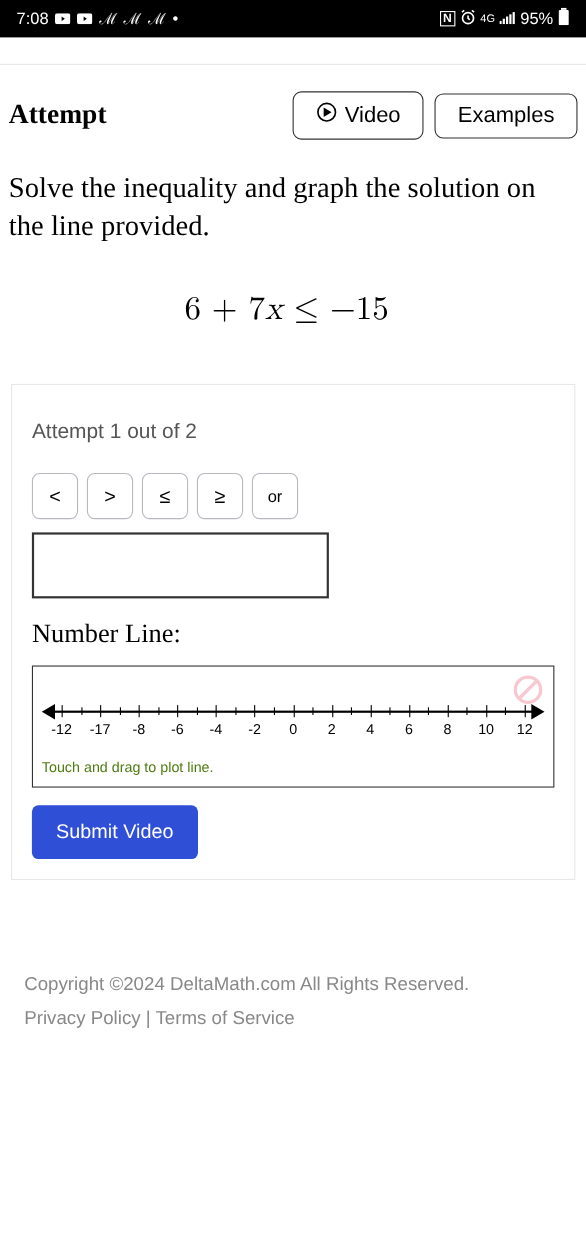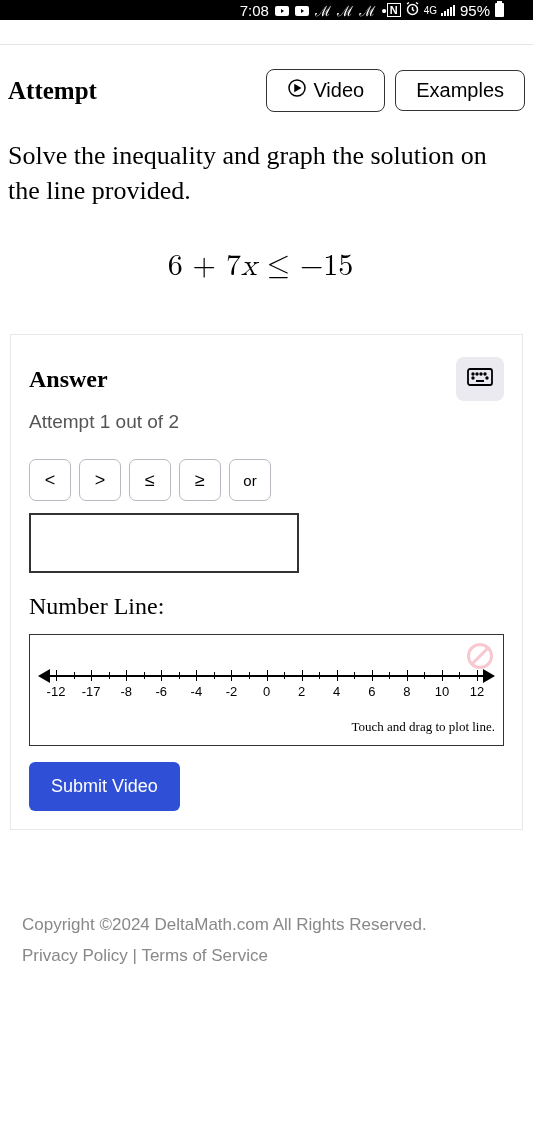--- a/index.html
+++ b/index.html
@@ -6,25 +6,25 @@
     body {
       font-family: Georgia, 'Times New Roman', serif;
       width: 533px;
       height: 1142px;
       background: #fff;
       overflow: hidden;
     }
     .status-bar {
       background: #000;
       color: #fff;
-      height: 20px;
-      display: flex;
-      align-items: center;
-      justify-content: flex-end;
-      padding: 0 28px;
+      height: 34px;
+      display: flex;
+      align-items: center;
+      justify-content: space-between;
+      padding: 0 15px;
       font-family: -apple-system, Helvetica, Arial, sans-serif;
       font-size: 15px;
     }
     .status-left { display: flex; align-items: center; gap: 6px; }
     .status-right { display: flex; align-items: center; gap: 4px; }
     .status-icon { display: inline-block; }
     .content-top {
       border-bottom: 1px solid #e5e5e5;
       height: 25px;
     }
@@ -188,25 +188,25 @@
     .tick.major { height: 11px; }
     .tick.minor { height: 7px; top:2px; }
     .tick-label {
       position: absolute;
       top: 14px;
       font-size: 13px;
       transform: translateX(-50%);
       font-family: -apple-system, Helvetica, Arial, sans-serif;
     }
     .plot-hint {
-      text-align: right;
+      text-align: left;
       font-size: 13px;
-      color: #000000;
+      color: #4d7c0f;
       margin-top: 4px;
-      font-family: Liberation Serif, serif;
+      font-family: Liberation Sans, sans-serif;
     }
     .submit-btn {
       background: #2e4fd6;
       color: #fff;
       border: none;
       border-radius: 6px;
       padding: 14px 22px;
       font-size: 18px;
       margin-top: 16px;
       cursor: pointer;
@@ -290,37 +290,20 @@
   </button>
 </div>
 
 <div class="problem-text">Solve the inequality and graph the solution on the line provided.</div>
 
 <div class="equation">
   6 + 7<span style="font-style:italic">x</span> ≤ −15
 </div>
 
 <div class="answer-card">
-  <div class="answer-header">
-    <div class="answer-title">Answer</div>
-    <div class="keyboard-btn">
-      <span>
-        <svg width="26" height="18" viewBox="0 0 26 18" fill="none" stroke="#000" stroke-width="1.8">
-            <rect x="1" y="1" width="24" height="16" rx="2"></rect>
-            <circle cx="6" cy="6" r="0.8" fill="#000"></circle>
-            <circle cx="10" cy="6" r="0.8" fill="#000"></circle>
-            <circle cx="14" cy="6" r="0.8" fill="#000"></circle>
-            <circle cx="18" cy="6" r="0.8" fill="#000"></circle>
-            <circle cx="6" cy="10" r="0.8" fill="#000"></circle>
-            <circle cx="20" cy="10" r="0.8" fill="#000"></circle>
-            <rect x="9" y="12" width="8" height="2" fill="#000" stroke="none"></rect>
-          </svg>
-      </span>
-    </div>
-  </div>
   <div class="attempt-text">Attempt 1 out of 2</div>
 
   <div class="op-row">
     <button class="op-btn">&lt;</button>
     <button class="op-btn">&gt;</button>
     <button class="op-btn">≤</button>
     <button class="op-btn">≥</button>
     <button class="op-btn" style="font-size:15px">or</button>
   </div>
 

